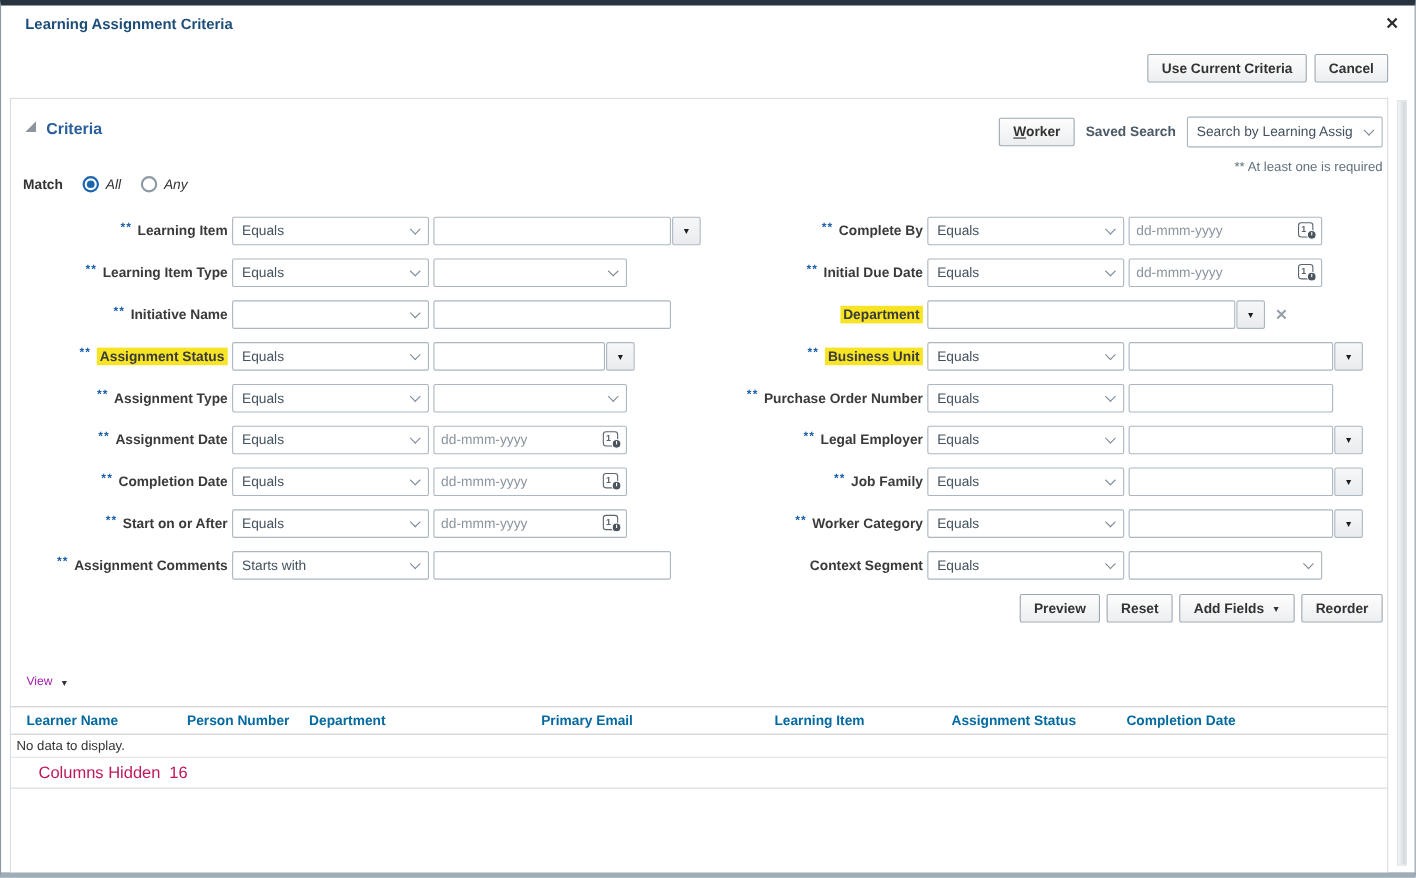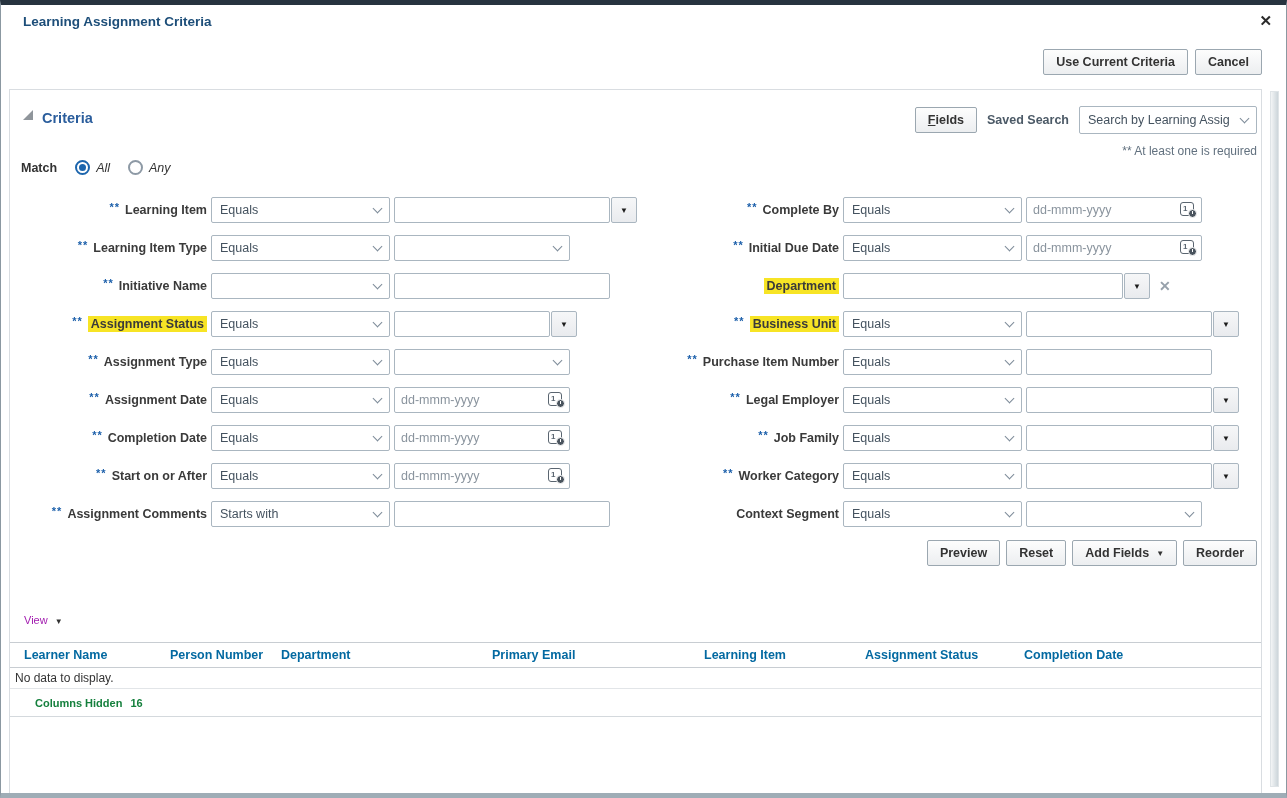--- a/index.html
+++ b/index.html
@@ -87,21 +87,21 @@
 
   .tbl { position:absolute; left:0; right:0; top:552px; }
   .thead { display:flex; align-items:center; height:26px; border-top:1px solid #c8cdd2; border-bottom:1px solid #c8cdd2; }
   .th { font-size:12.5px; font-weight:bold; color:#0369a1; white-space:nowrap; overflow:hidden; flex:none; cursor:pointer; }
   .c0 { width:160px; padding-left:14px; } .c1 { width:111px; } .c2 { width:211px; }
   .c3 { width:212px; } .c4 { width:161px; } .c5 { width:159px; } .c6 { flex:1; }
   .nodata { height:21px; display:flex; align-items:center; padding-left:5px;
     font-size:12px; color:#333; border-bottom:1px solid #e2e5e8; }
   .cols-hidden { height:28px; display:flex; align-items:center; gap:8px; padding-left:25px;
     border-bottom:1px solid #d4d9dd; }
-  .ch-label, .ch-count { font-size:11px; font-weight:bold; color:#15803d; }
+  .ch-label, .ch-count { font-size:15px; font-weight:normal; color:#be185d; }
 
   .scroll-track { position:absolute; right:7px; top:86px; bottom:6px; width:9px;
     background:linear-gradient(to right,#f3f5f6,#ccd5da); border:1px solid #dfe4e7; }
 </style>
 </head>
 <body>
 
 <div class="window">
   <div class="title">Learning Assignment Criteria</div>
   <div class="close">✕</div>
@@ -117,21 +117,21 @@
 
   <div class="panel">
 
     <div class="sec-head crit-head">
       <span class="tri"></span>
       <span class="sec-title">Criteria</span>
     </div>
 
     <div class="search-controls">
       <button class="btn basic">
-          <span class="btn-label">Fields</span>
+          <span class="btn-label">Worker</span>
         </button>
       <span class="saved-label">Saved Search</span>
       <div class="sel-box saved-search">
         <span class="sel-text">Search by Learning Assignm</span>
         <span class="chev"></span>
       </div>
     </div>
 
     <div class="req-note">** At least one is required</div>
 
@@ -310,21 +310,21 @@
           <div class="sel-box op-box">
             <span class="sel-text">Equals</span>
             <span class="chev"></span>
           </div>
           <input class="txt v-lov" style="">
           <div class="lov-btn">▼</div>
         </div>
         <div class="frow">
           <div class="flabel-box">
             <span class="req">**</span>
-            <span class="ltext">Purchase Item Number</span>
+            <span class="ltext">Purchase Order Number</span>
           </div>
           <div class="sel-box op-box">
             <span class="sel-text">Equals</span>
             <span class="chev"></span>
           </div>
           <input class="txt v-input" style="">
         </div>
         <div class="frow">
           <div class="flabel-box">
             <span class="req">**</span>

